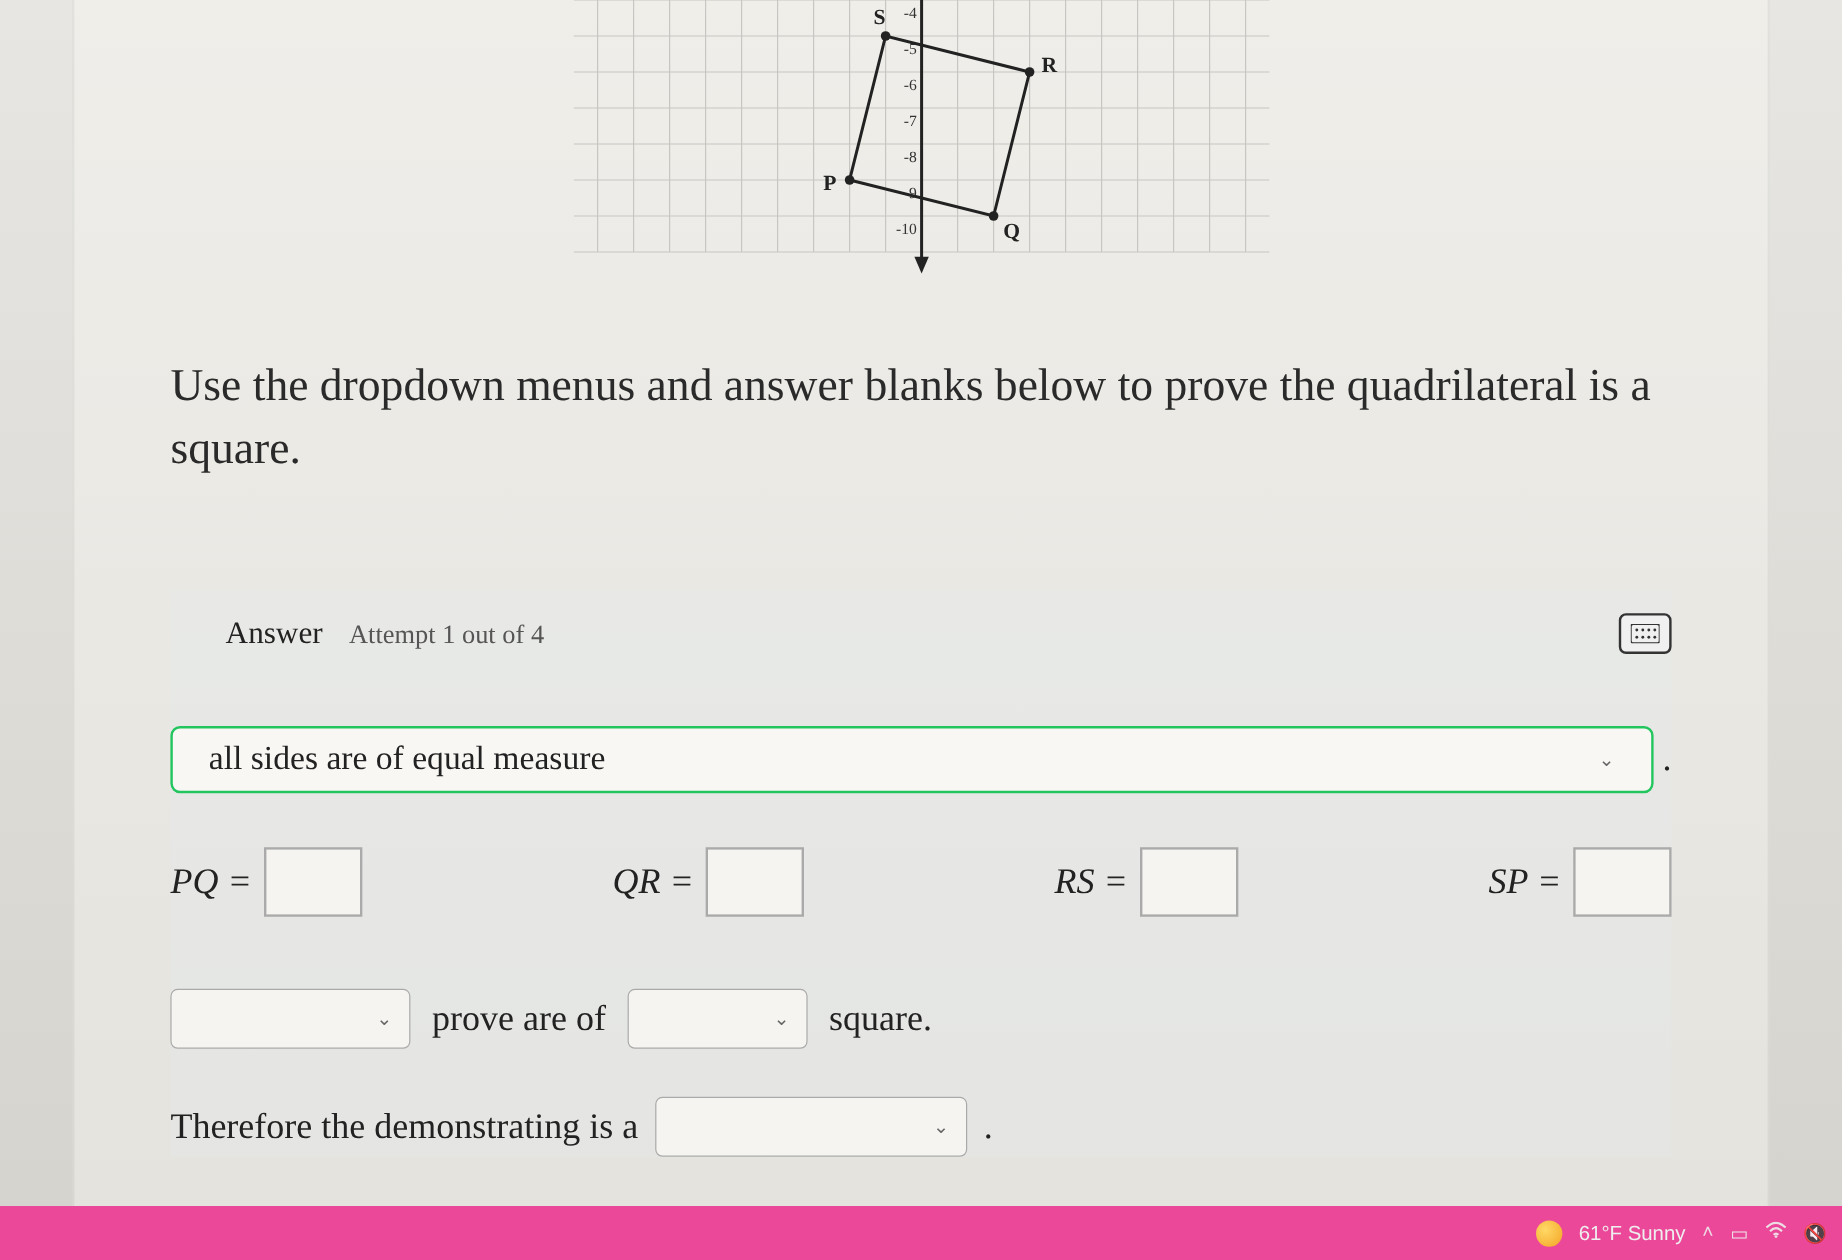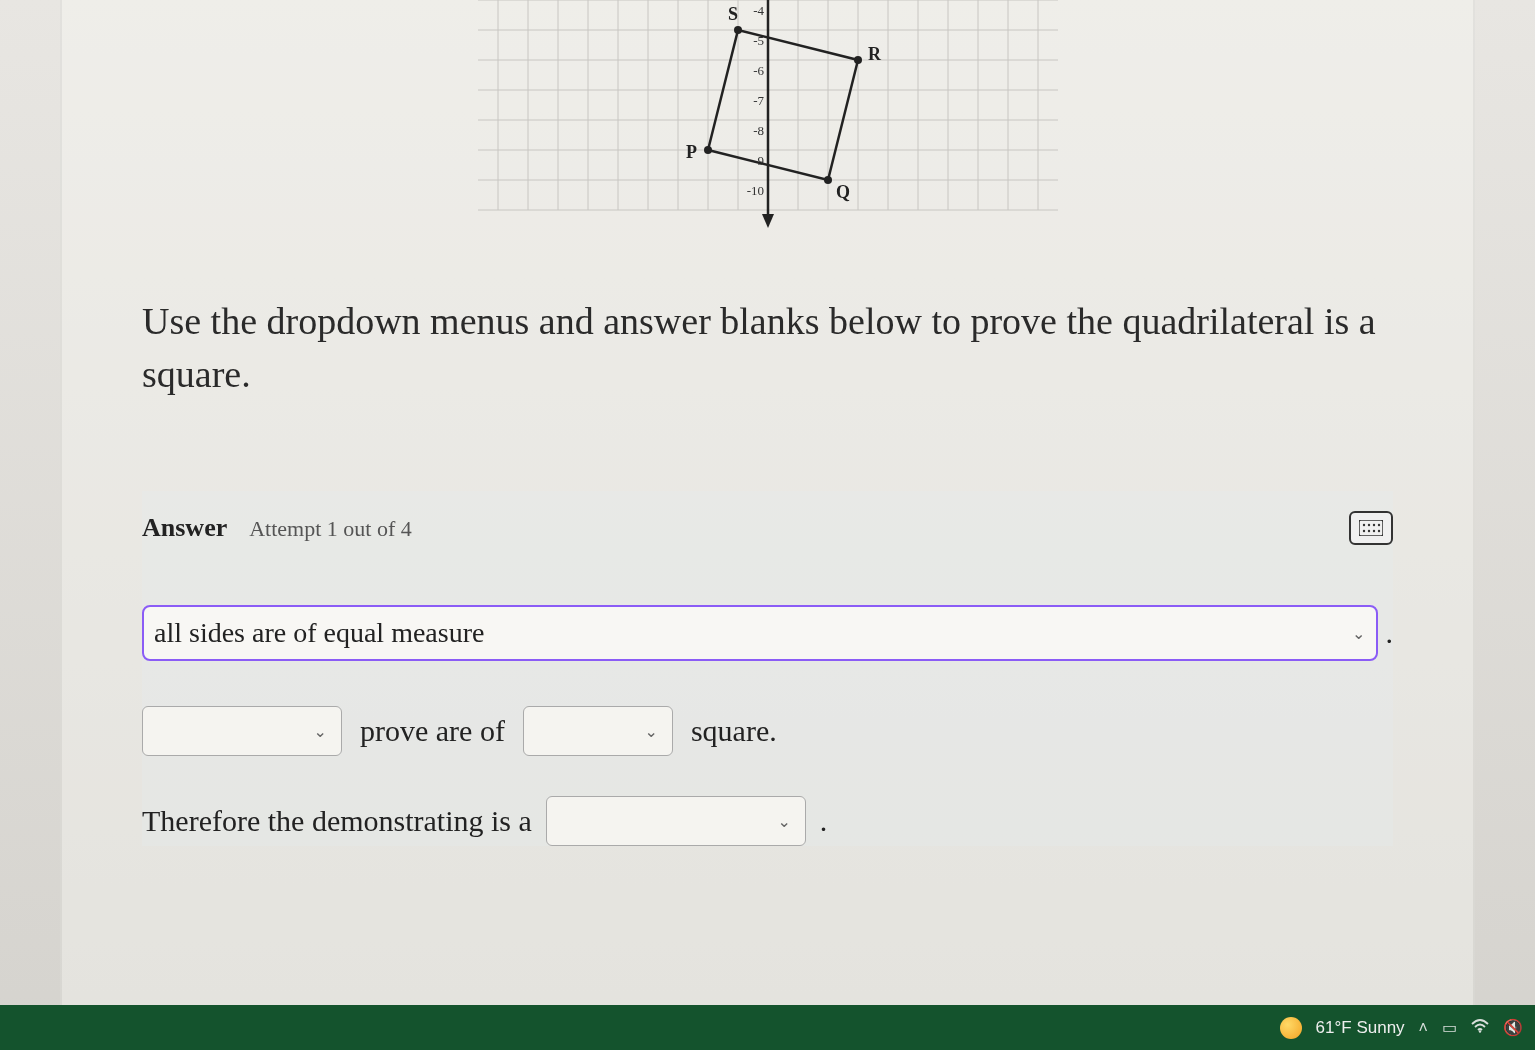--- a/index.html
+++ b/index.html
@@ -40,23 +40,24 @@
       background: rgba(230,235,240,0.3);
       padding: 20px 0 0 0;
     }
     .answer-header {
       display: flex;
       justify-content: space-between;
       align-items: center;
       margin-bottom: 60px;
     }
     .answer-label {
-      font-weight: bold;
+      font-weight: normal;
       font-size: 26px;
       color: #222;
+      margin-left: 46px;
     }
     .attempt-text {
       font-size: 22px;
       color: #555;
       margin-left: 18px;
     }
     .keypad-btn {
       width: 44px;
       height: 34px;
       border: 2px solid #333;
@@ -75,26 +76,26 @@
     }
     .dropdown-wide {
       display: flex;
       align-items: center;
       gap: 8px;
       margin-bottom: 45px;
     }
     .select-wide {
       flex: 1;
       height: 56px;
-      border: 2px solid #8b5cf6;
+      border: 2px solid #22c55e;
       border-radius: 8px;
       background: #f8f7f4;
       font-size: 28px;
       font-family: inherit;
-      padding: 0 10px;
+      padding: 0 30px;
       color: #222;
       display: flex;
       align-items: center;
       justify-content: space-between;
       cursor: pointer;
     }
     .chev {
       font-size: 16px;
       color: #666;
     }
@@ -162,21 +163,21 @@
       gap: 14px;
       font-size: 30px;
       color: #222;
     }
     .taskbar {
       position: absolute;
       bottom: 0;
       left: 0;
       right: 0;
       height: 45px;
-      background: #14532d;
+      background: #ec4899;
       display: flex;
       align-items: center;
       justify-content: flex-end;
       padding: 0 12px;
       gap: 14px;
       color: #eee;
       font-family: 'Segoe UI', Arial, sans-serif;
       font-size: 17px;
     }
     .help-btn {
@@ -288,20 +289,38 @@
 
 
     <div class="dropdown-wide">
       <div class="select-wide">
         <span>all sides are of equal measure</span>
         <span class="chev">⌄</span>
       </div>
       <span class="period">.</span>
     </div>
 
+    <div class="sides-row">
+      <div class="side-group">
+        <span class="side-label">PQ =</span>
+        <div class="side-input"></div>
+      </div>
+      <div class="side-group">
+        <span class="side-label">QR =</span>
+        <div class="side-input"></div>
+      </div>
+      <div class="side-group">
+        <span class="side-label">RS =</span>
+        <div class="side-input"></div>
+      </div>
+      <div class="side-group">
+        <span class="side-label">SP =</span>
+        <div class="side-input"></div>
+      </div>
+    </div>
 
     <div class="fill-row">
       <div class="select-small">
         <span class="chev">⌄</span>
       </div>
       <span>prove are of</span>
       <div class="select-tiny">
         <span class="chev">⌄</span>
       </div>
       <span>square.</span>

